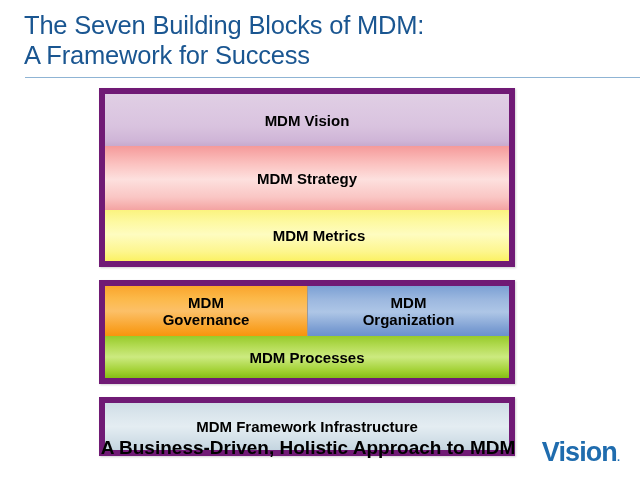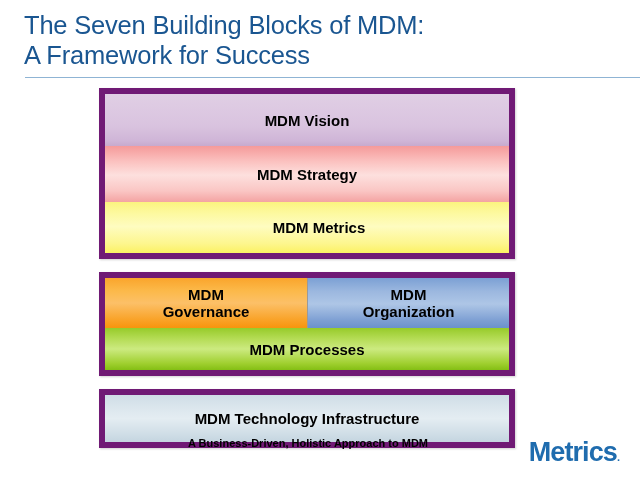--- a/index.html
+++ b/index.html
@@ -73,21 +73,21 @@
   .split-row .block { flex: 1 1 50%; }
   .split-row .block + .block { border-left: 1px solid #9a9a9a; }
 
   
   .b-vision {
     height: 52px;
     background: linear-gradient(to bottom,
       #e0cfe4 0%, #ddc9e2 30%, #d9c3df 62%, #cfb5d7 90%, #c7aace 100%);
   }
   .b-strategy {
-    height: 56px;
+    height: 64px;
     background: linear-gradient(to bottom,
       #f59a9a 0%, #fbc2c0 28%, #fde0de 52%, #fac6c4 80%, #f4a3a2 100%);
   }
   .b-metrics {
     height: 51px;
     background: linear-gradient(to bottom,
       #fbf37f 0%, #fdf99f 22%, #fefcc0 48%, #fdf68d 82%, #fbf163 100%);
     padding-left: 24px;
   }
   .b-governance {
@@ -112,21 +112,21 @@
   }
 
   
   #caption {
     position: absolute;
     left: 0;
     top: 437px;
     width: 616px;
     text-align: center;
     color: #000000;
-    font-size: 11px;
+    font-size: 19px;
     font-weight: bold;
   }
 
   
   #gartner-logo {
     position: absolute;
     right: 20px;
     bottom: 9px;
     color: #1f6cae;
     font-size: 27px;
@@ -186,22 +186,22 @@
         <span class="label">MDM Processes</span>
       </div>
     </div>
   </div>
 
   <div class="group-gap"></div>
 
   <div class="block-group">
     <div class="split-row">
       <div class="block b-infrastructure">
-        <span class="label">MDM Technology Infrastructure</span>
+        <span class="label">MDM Framework Infrastructure</span>
       </div>
     </div>
   </div>
 
 </div>
 
 <div id="caption">A Business-Driven, Holistic Approach to MDM</div>
 
-<div id="gartner-logo"><span>Metrics</span><span class="tm">.</span></div>
+<div id="gartner-logo"><span>Vision</span><span class="tm">.</span></div>
 
 </body></html>

